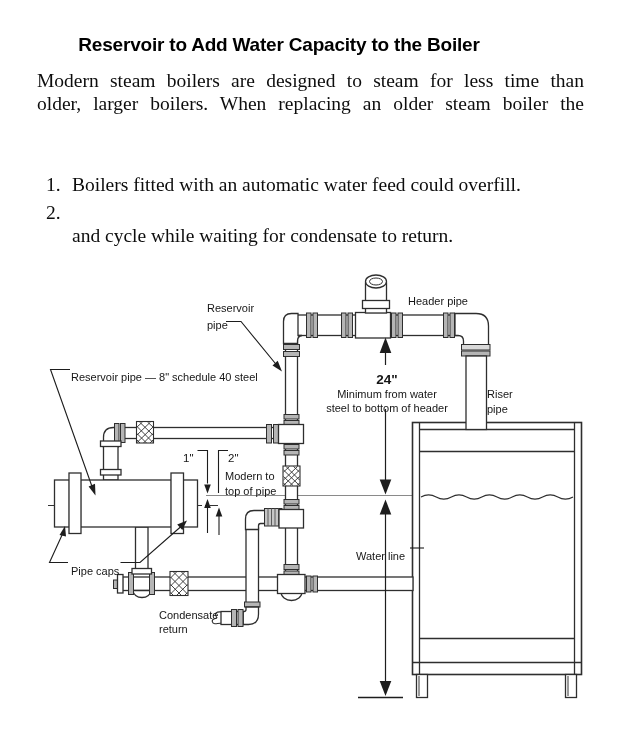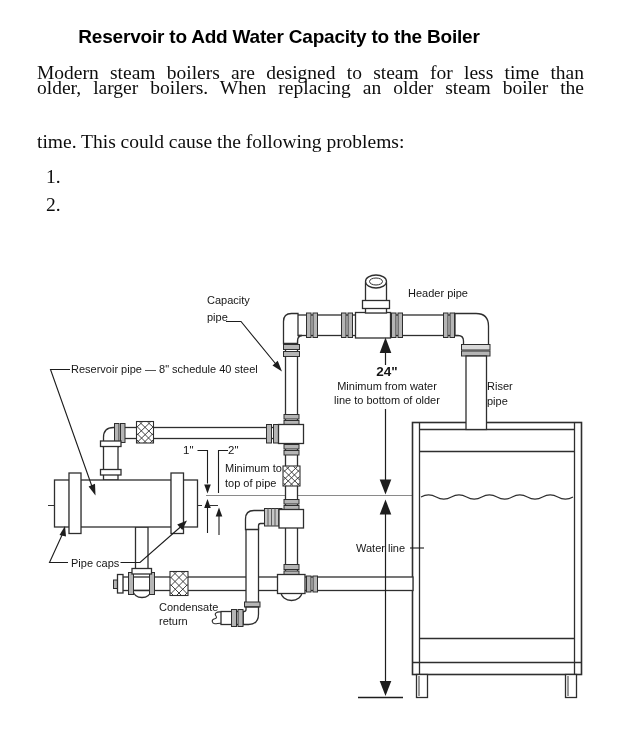--- a/index.html
+++ b/index.html
@@ -1,18 +1,18 @@
 <!DOCTYPE html>
 <html><head>
 <meta charset="utf-8">
 <style>
   html,body{margin:0;padding:0;background:#fff;}
   .page{position:relative;width:621px;height:729px;background:#ffffff;overflow:hidden;
         font-family:"Liberation Sans",sans-serif;color:#111;}
-  .abs{position:absolute;}
+  .abs{position:absolute;margin-top:8px;}
   .title{left:0;top:26px;width:558px;text-align:center;
          font:bold 19px/22px "Liberation Sans",sans-serif;color:#000;letter-spacing:-0.2px;}
   .serif{font-family:"Liberation Serif",serif;font-size:19.5px;line-height:23.2px;color:#0d0d0d;}
   .pline{left:37px;width:547px;white-space:nowrap;}
   .pline.j{white-space:normal;text-align:justify;text-align-last:justify;}
   .lnum{left:46px;}
   .ltxt{left:72px;width:512px;white-space:nowrap;}
   .ltxt.j{white-space:normal;text-align:justify;text-align-last:justify;}
   .dlabel{font:11px/14px "Liberation Sans",sans-serif;color:#161616;white-space:nowrap;}
   .dim-val{font:bold 13.5px/15px "Liberation Sans",sans-serif;}
@@ -182,50 +182,51 @@
         <path d="M228,450.5 H218.5 V493" fill="none"></path>
         <path d="M219,507.5 L215.7,516.5 L222.3,516.5 Z" fill="#1d1d1d" stroke="none"></path>
         <line x1="219" y1="516" x2="219" y2="535"></line>
       </g>
     </g>
   </svg>
 
   <div class="abs title">Reservoir to Add Water Capacity to the Boiler</div>
 
   <div class="abs serif pline j" style="top:61px">Modern steam boilers are designed to steam for less time than</div>
-  <div class="abs serif pline j" style="top:76px">older, larger boilers. When replacing an older steam boiler the</div>
-  <div class="abs serif pline" style="top:130px">time. This could cause the following problems:</div>
+  <div class="abs serif pline j" style="top:84px">older, larger boilers. When replacing an older steam boiler the</div>
 
   <div class="abs serif lnum" style="top:165px">1.</div>
+  <div class="abs serif ltxt" style="top:165px">Boilers fitted with an automatic water feed could overfill.</div>
   <div class="abs serif lnum" style="top:193px">2.</div>
+  <div class="abs serif ltxt" style="top:216px">and cycle while waiting for condensate to return.</div>
 
   <div class="abs dlabel" style="left:207px;top:292px;line-height:16.5px">
-    <div>Capacity</div>
+    <div>Reservoir</div>
     <div>pipe</div>
   </div>
 
   <div class="abs dlabel" style="left:408px;top:286px">Header pipe</div>
 
   <div class="abs dlabel" style="left:71px;top:362px">Reservoir pipe — 8" schedule 40 steel</div>
 
   <div class="abs dlabel" style="left:487px;top:379px;line-height:14.5px">
     <div>Riser</div>
     <div>pipe</div>
   </div>
 
   <div class="abs dlabel" style="left:324px;top:364px;width:126px;text-align:center">
     <div class="dim-val">24"</div>
     <div>Minimum from water</div>
-    <div>line to bottom of older</div>
+    <div>steel to bottom of header</div>
   </div>
 
   <div class="abs dim-sm" style="left:183px;top:444px">1"</div>
   <div class="abs dim-sm" style="left:228px;top:444px">2"</div>
   <div class="abs dlabel" style="left:225px;top:461px;line-height:15px">
-    <div>Minimum to</div>
+    <div>Modern to</div>
     <div>top of pipe</div>
   </div>
 
   <div class="abs dlabel" style="left:356px;top:541px">Water line</div>
 
   <div class="abs dlabel" style="left:71px;top:556px">Pipe caps</div>
 
   <div class="abs dlabel" style="left:159px;top:600px;line-height:14px">
     <div>Condensate</div>
     <div>return</div>

